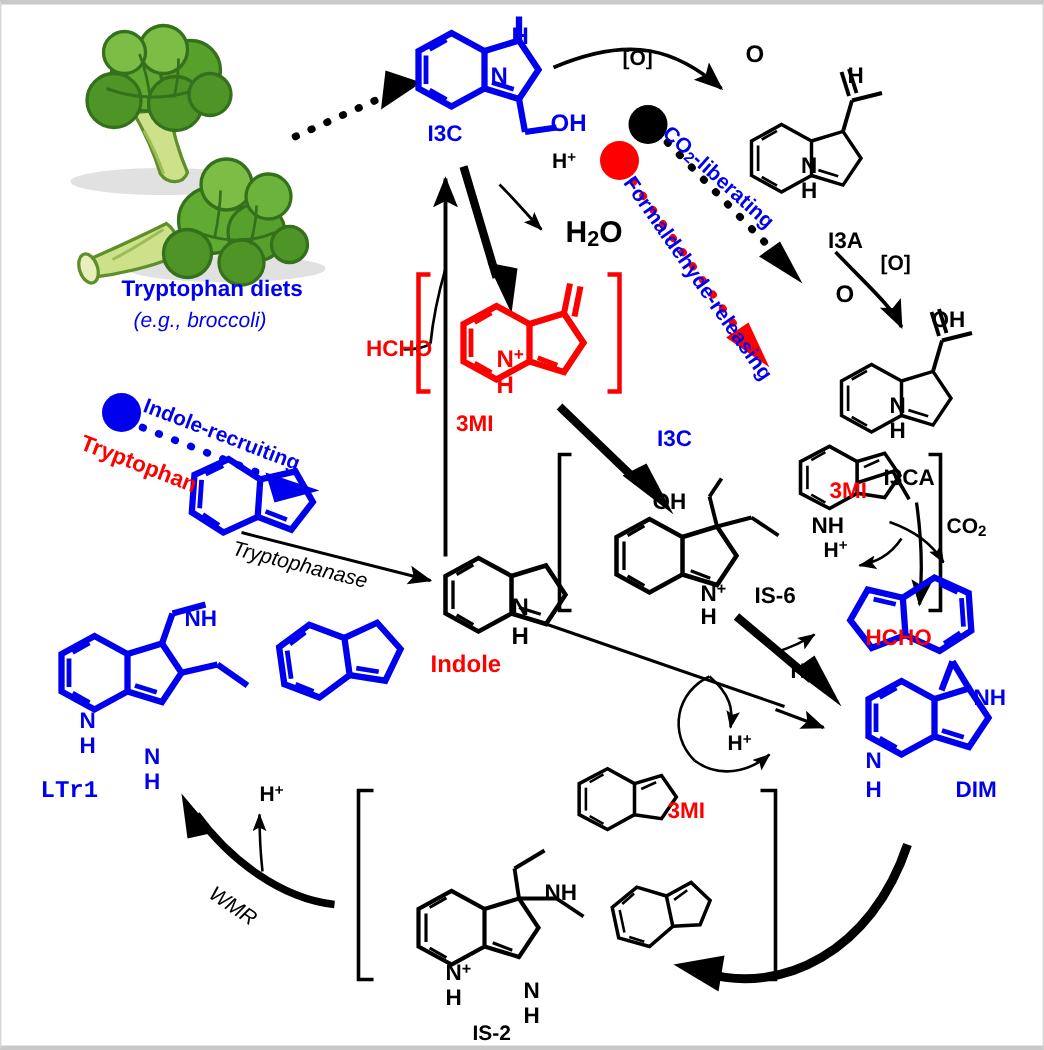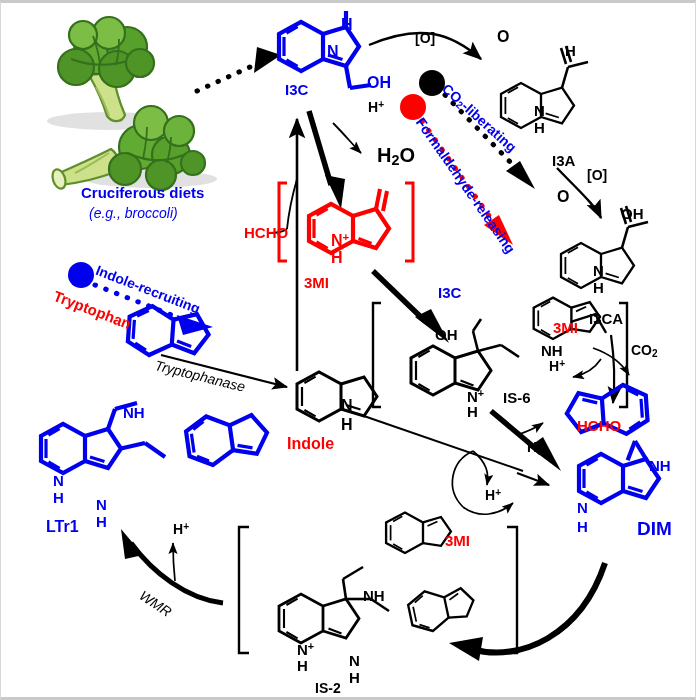--- a/index.html
+++ b/index.html
@@ -325,21 +325,21 @@
         <path d="M0,0 L-22,-12 L-22,-37 L0,-49 L22,-37 L22,-12 Z" fill="none" stroke="#0000ee" stroke-width="4.2"></path>
         <path d="M-17,-15 L-17,-34" fill="none" stroke="#0000ee" stroke-width="3.2"></path>
         <path d="M-3.4,-44.4 L-14.6,-38" fill="none" stroke="#0000ee" stroke-width="3.2"></path>
         <path d="M-3.4,-4.6 L-14.6,-11" fill="none" stroke="#0000ee" stroke-width="3.2"></path>
         <path d="M22,-12 L45,-5 L58,-24.5 L45,-44 L22,-37" fill="none" stroke="#0000ee" stroke-width="4.2"></path>
         <path d="M27,-16 L41.5,-11.5" fill="none" stroke="#0000ee" stroke-width="3.2"></path>
       </g>
     </g>
   </svg>
 
-  <div class="lbl blue" style="left:80px;top:182px;font-size:15px;">Cruciferous diets</div>
+  <div class="lbl blue" style="left:80px;top:182px;font-size:15px;">Tryptophan diets</div>
   <div class="lbl blue ital" style="left:88px;top:203px;font-size:14px;">(e.g., broccoli)</div>
 
   <div class="lbl blue" style="left:284px;top:79px;font-size:15px;">I3C</div>
   <div class="lbl blue" style="left:340px;top:14px;font-size:16px;">H</div>
   <div class="lbl blue" style="left:326px;top:41px;font-size:16px;">N</div>
   <div class="lbl blue" style="left:366px;top:72px;font-size:16px;">OH</div>
 
   <div class="lbl black" style="left:414px;top:28px;font-size:14px;">[O]</div>
   <div class="lbl black" style="left:586px;top:165px;font-size:14px;">[O]</div>
 
@@ -388,31 +388,31 @@
   <div class="lbl red" style="left:286px;top:433px;font-size:16px;">Indole</div>
 
   <div class="lbl red" style="left:576px;top:415px;font-size:15px;">HCHO</div>
   <div class="lbl black" style="left:526px;top:437px;font-size:14px;">H<span class="sup">+</span></div>
   <div class="lbl black" style="left:484px;top:485px;font-size:14px;">H<span class="sup">+</span></div>
   <div class="lbl red" style="left:444px;top:530px;font-size:15px;">3MI</div>
 
   <div class="lbl blue" style="left:648px;top:455px;font-size:15px;">NH</div>
   <div class="lbl blue" style="left:576px;top:497px;font-size:15px;">N</div>
   <div class="lbl blue" style="left:576px;top:516px;font-size:15px;">H</div>
-  <div class="lbl blue" style="left:636px;top:516px;font-size:19px;">DIM</div>
+  <div class="lbl blue" style="left:636px;top:516px;font-size:15px;">DIM</div>
 
   <div class="lbl black" style="left:362px;top:585px;font-size:15px;">NH</div>
   <div class="lbl black" style="left:296px;top:638px;font-size:15px;">N<span class="sup">+</span></div>
   <div class="lbl black" style="left:296px;top:655px;font-size:15px;">H</div>
   <div class="lbl black" style="left:348px;top:650px;font-size:15px;">N</div>
   <div class="lbl black" style="left:348px;top:667px;font-size:15px;">H</div>
   <div class="lbl black" style="left:314px;top:678px;font-size:14px;">IS-2</div>
 
   <div class="lbl blue" style="left:122px;top:402px;font-size:15px;">NH</div>
   <div class="lbl blue" style="left:52px;top:470px;font-size:15px;">N</div>
   <div class="lbl blue" style="left:52px;top:487px;font-size:15px;">H</div>
   <div class="lbl blue" style="left:95px;top:494px;font-size:15px;">N</div>
   <div class="lbl blue" style="left:95px;top:511px;font-size:15px;">H</div>
-  <div class="lbl blue" style="left:45px;top:516px;font-size:16px;">LTr1</div>
+  <div class="lbl blue" style="left:26px;top:516px;font-size:16px;font-family:Liberation Mono, monospace;">LTr1</div>
 
   <div class="lbl black" style="left:172px;top:519px;font-size:14px;">H<span class="sup">+</span></div>
 
 </div>
 
 </body></html>

